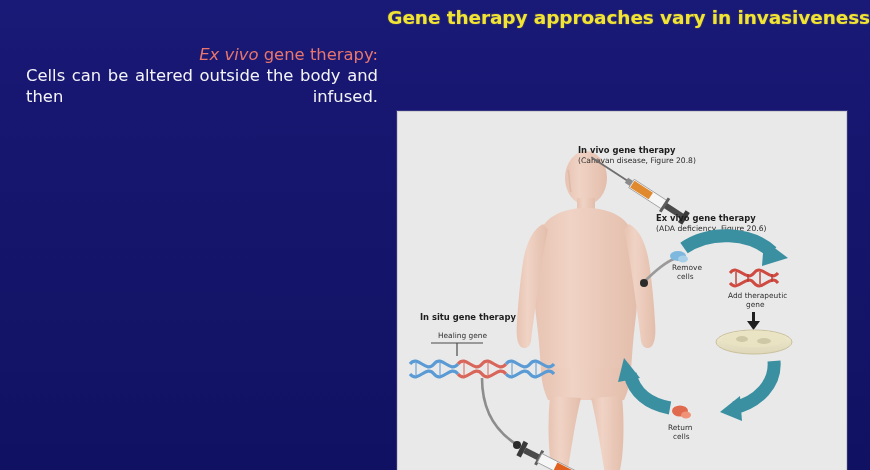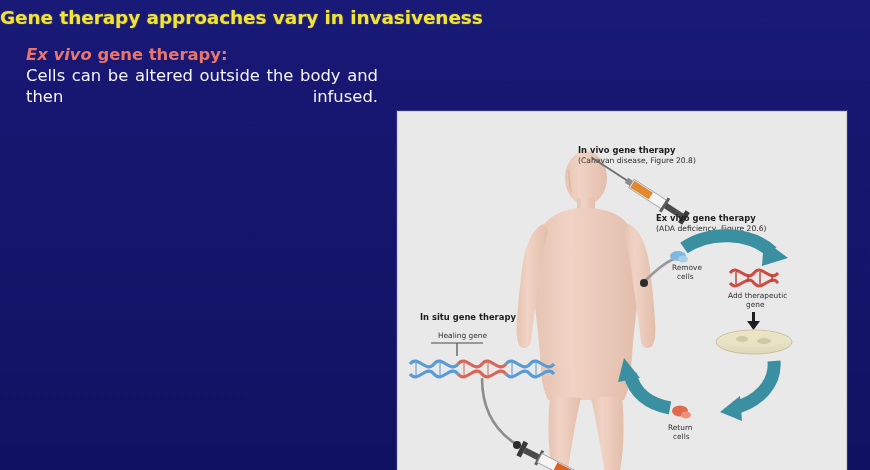--- a/index.html
+++ b/index.html
@@ -16,21 +16,21 @@
     overflow: hidden;
     font-family: "DejaVu Sans", sans-serif;
   }
 
   
   #slide-title {
     position: absolute;
     top: 7px;
     left: 0;
     width: 870px;
-    text-align: left;
+    text-align: right;
     color: #f2e433;
     font-family: "DejaVu Sans", sans-serif;
     font-weight: bold;
     font-size: 18.5px;
     letter-spacing: -0.1px;
     text-shadow: 0 0 2px rgba(242,228,51,0.35);
   }
 
   
   #text-col {
@@ -38,22 +38,22 @@
     left: 26px;
     top: 44px;
     width: 352px;
     font-family: "DejaVu Sans", sans-serif;
     font-size: 16.4px;
     line-height: 1.295;
     color: #ffffff;
   }
   .heading {
     color: #e9756d;
-    font-weight: bold;
-    text-align: left;
+    font-weight: normal;
+    text-align: right;
     white-space: nowrap;
   }
   .heading .latin {
     font-style: italic;
   }
   .para {
     color: #f4f4f8;
     font-weight: normal;
     text-align: justify;
     text-justify: inter-word;

